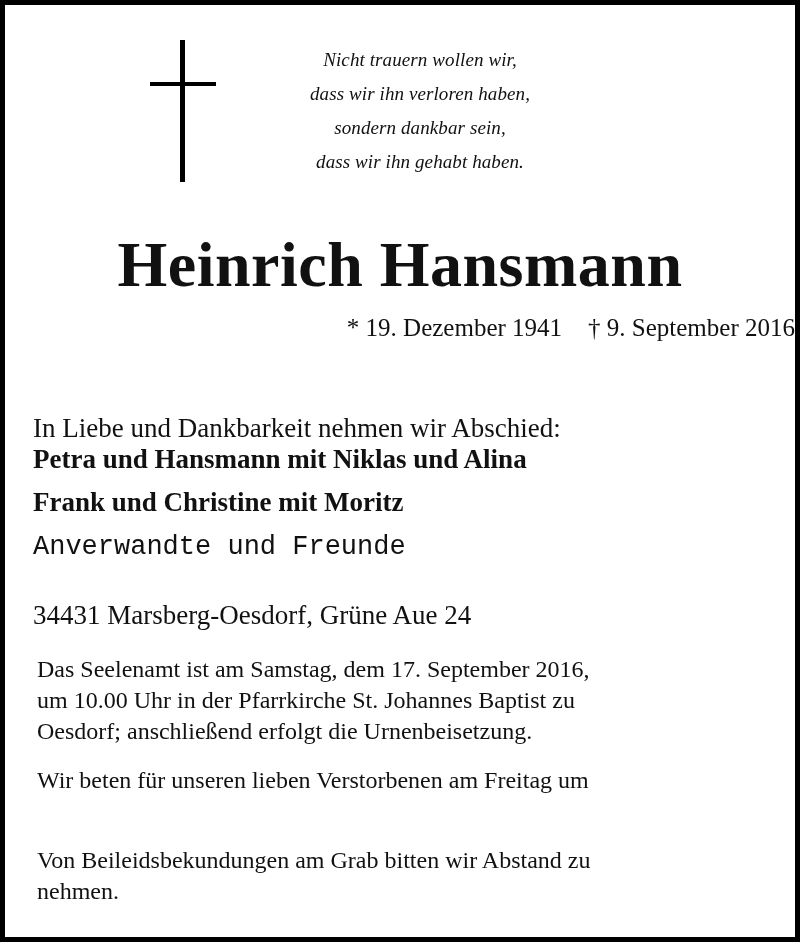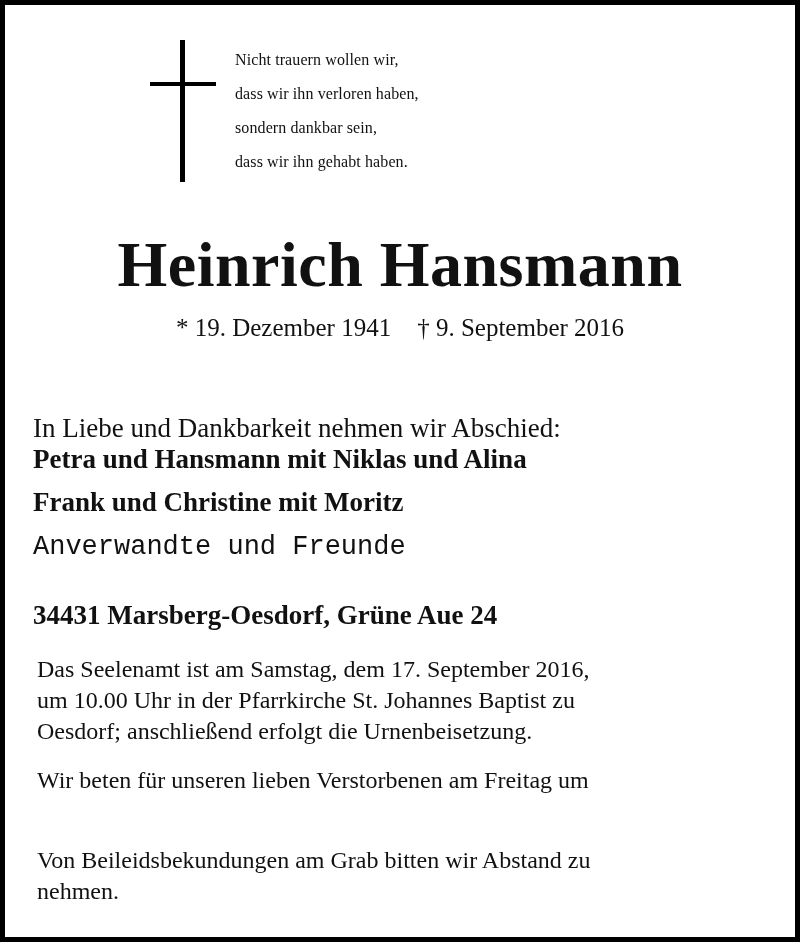--- a/index.html
+++ b/index.html
@@ -43,22 +43,23 @@
       top: 42px;
       width: 66px;
       height: 4px;
       background: #000;
     }
     .poem {
       position: absolute;
       left: 230px;
       top: 38px;
       width: 370px;
-      text-align: left;
-      font-size: 16px;
+      text-align: center;
+      font-style: italic;
+      font-size: 19px;
       line-height: 34px;
       letter-spacing: 0.1px;
     }
     .poem div { white-space: nowrap; }
     .name {
       position: absolute;
       left: 0;
       right: 0;
       top: 220px;
       text-align: center;
@@ -66,38 +67,38 @@
       font-weight: bold;
       line-height: 80px;
       letter-spacing: 0.5px;
       white-space: nowrap;
     }
     .dates {
       position: absolute;
       left: 0;
       right: 0;
       top: 305px;
-      text-align: center;
+      text-align: right;
       font-size: 25px;
       line-height: 36px;
       white-space: nowrap;
       font-family: Liberation Serif, serif;
     }
     .dates .gap { display: inline-block; width: 26px; }
     .block {
       position: absolute;
       left: 28px;
       right: 20px;
       white-space: nowrap;
     }
     .farewell { top: 387px; font-size: 27px; line-height: 40px; margin-top: 16px; }
     .family { top: 433px; font-size: 27px; line-height: 40px; font-weight: bold; }
     .family div { line-height: 43px; }
     .relatives { top: 522px; font-size: 27px; line-height: 40px; font-family: Liberation Mono, monospace; }
-    .address { top: 590px; font-size: 27px; line-height: 40px; font-weight: bold; }
+    .address { top: 590px; font-size: 27px; line-height: 40px; }
     .para {
       position: absolute;
       left: 32px;
       right: 20px;
       font-size: 24px;
       line-height: 31px;
       white-space: nowrap;
     }
     .p1 { top: 649px; }
     .p2 { top: 760px; }

